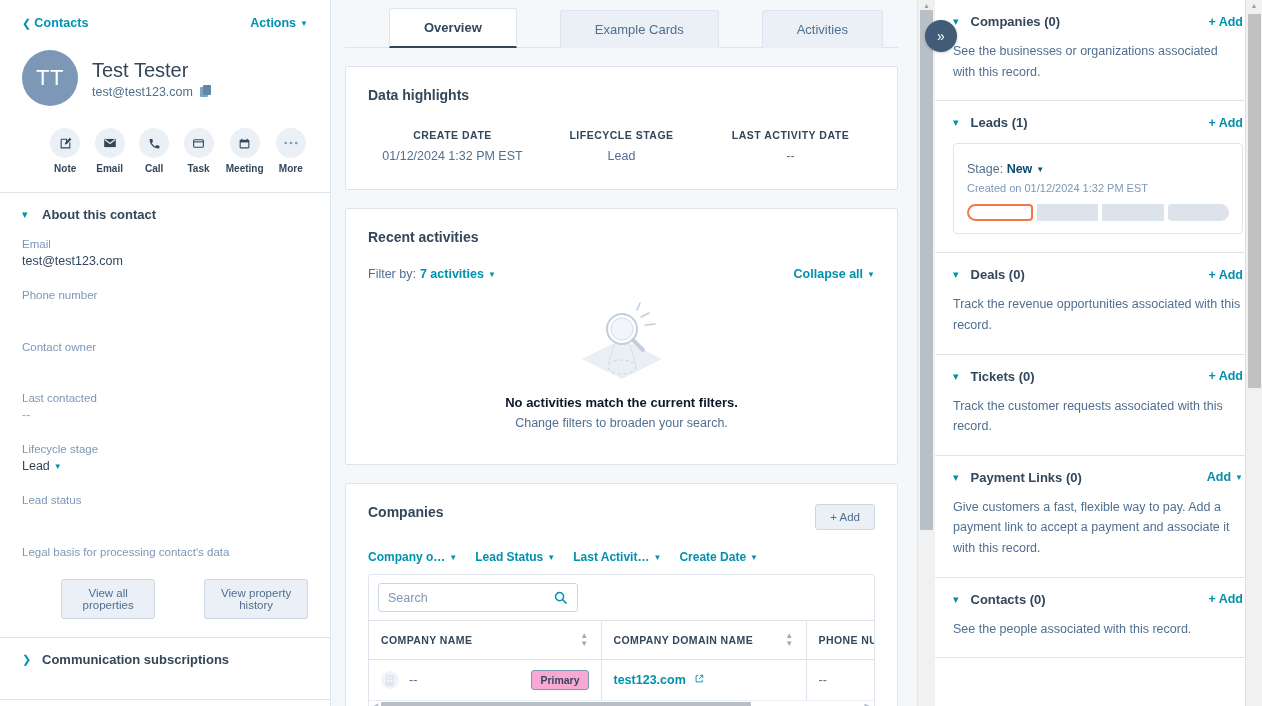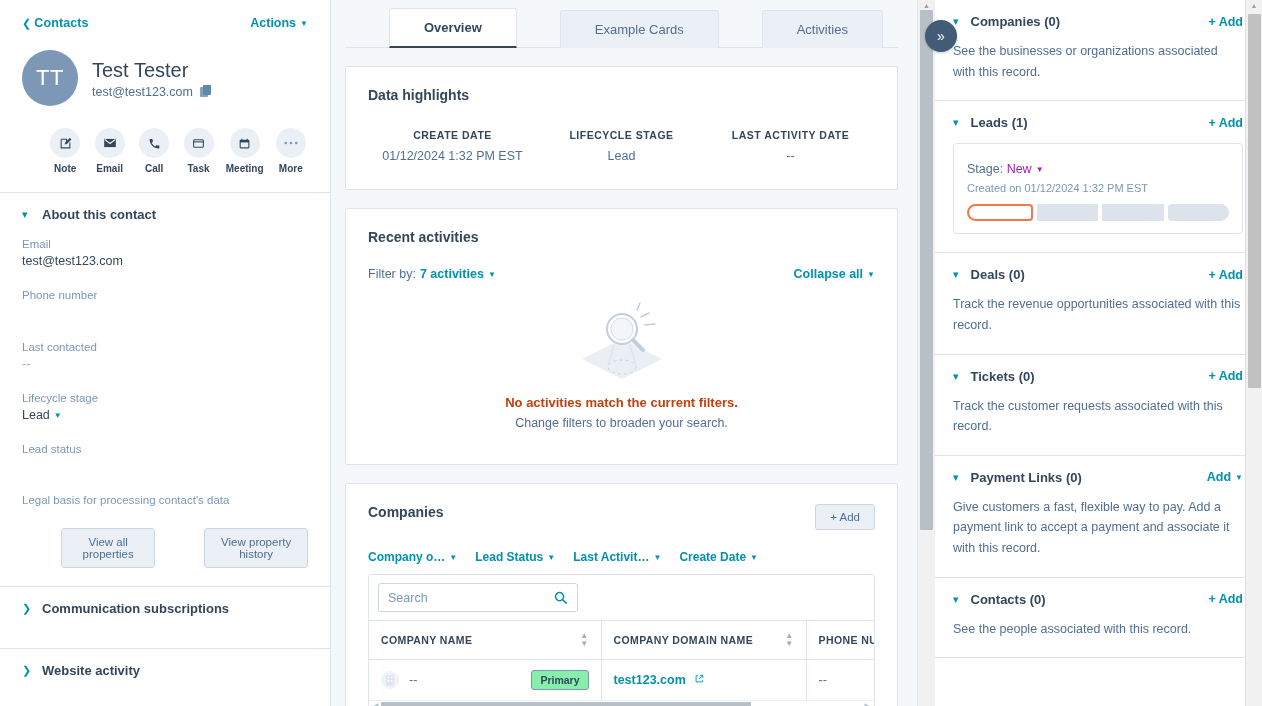--- a/index.html
+++ b/index.html
@@ -97,21 +97,21 @@
   .hl { flex: 1; text-align: center; }
   .hl-label { font-size: 10.5px; font-weight: 700; letter-spacing: .5px; color: #33475b; }
   .hl-value { font-size: 12.5px; color: #516f90; margin-top: 8px; }
 
   .filter-row { display: flex; justify-content: space-between; align-items: center; margin-top: 22px; }
   .filter-left { font-size: 12.5px; color: #516f90; }
   .filter-left b { color: #0091ae; font-weight: 700; margin-left: 4px; cursor: pointer; }
   .collapse-all { font-size: 12.5px; font-weight: 700; color: #0091ae; cursor: pointer; }
 
   .empty-state { text-align: center; padding: 18px 0 14px 0; }
-  .empty-title { font-size: 13px; font-weight: 700; color: #c2410c; margin-top: 6px; }
+  .empty-title { font-size: 13px; font-weight: 700; color: #0f172a; margin-top: 6px; }
   .empty-sub { font-size: 12.5px; color: #516f90; margin-top: 6px; }
 
   .card-head-row { display: flex; justify-content: space-between; align-items: flex-start; }
   .btn-add {
     background: #eaf0f6; border: 1px solid #cbd6e2; border-radius: 3px;
     font-size: 11.5px; color: #506e91; padding: 6px 14px; cursor: pointer;
     font-family: "Liberation Sans", sans-serif;
   }
   .assoc-filters { display: flex; gap: 18px; margin-top: 20px; }
   .assoc-filter { font-size: 12px; font-weight: 700; color: #0091ae; cursor: pointer; white-space: nowrap; }
@@ -135,21 +135,21 @@
     background: #fff; white-space: nowrap;
   }
   .th-inner { display: flex; align-items: center; justify-content: space-between; }
   .sort-ic { color: #99acc2; font-size: 8px; line-height: 8px; text-align: center; }
   .tbl td { padding: 10px 12px; border-right: 1px solid #dfe3eb; font-size: 12.5px; color: #516f90; }
   .co-cell { display: flex; align-items: center; justify-content: space-between; }
   .co-left { display: flex; align-items: center; gap: 10px; }
   .co-avatar { width: 18px; height: 18px; border-radius: 50%; background: #f0f3f7; display:flex; align-items:center; justify-content:center; flex:none; }
   .badge-primary {
     border: 1px solid #7c98b6; border-radius: 3px; font-size: 10.5px;
-    font-weight: 700; color: #33475b; padding: 3px 8px; background: #86efac;
+    font-weight: 700; color: #33475b; padding: 3px 8px; background: #f9a8d4;
   }
   .domain-link { color: #0091ae; font-weight: 700; cursor: pointer; }
   .hscroll { height: 11px; background: #fff; border-top: 1px solid #eaeff5; display: flex; align-items: center; padding: 0 4px; }
   .hscroll-arrow { color: #b0bcc9; font-size: 7px; }
   .hscroll-track { flex: 1; height: 9px; position: relative; margin: 0 3px; }
   .hscroll-thumb { position: absolute; left: 0; top: 0; height: 9px; width: 77%; background: #b9bfc6; border-radius: 1px; }
 
   
   .right-col {
     width: 345px; height: 706px; flex: none; position: relative;
@@ -171,21 +171,21 @@
   .assoc-head { display: flex; align-items: center; justify-content: space-between; }
   .assoc-head-left { display: flex; align-items: center; gap: 12px; }
   .assoc-head-left .tw { color: #0091ae; font-size: 11px; }
   .assoc-name { font-size: 13px; font-weight: 700; color: #33475b; }
   .assoc-add { font-size: 12.5px; font-weight: 700; color: #0091ae; cursor: pointer; white-space: nowrap; }
   .assoc-desc { font-size: 12.5px; color: #516f90; line-height: 1.65; margin-top: 12px; }
 
   .lead-card { border: 1px solid #dfe3eb; border-radius: 4px; padding: 12px 13px; margin-top: 13px; }
   .lead-title { font-size: 12.5px; font-weight: 700; color: #0091ae; cursor: pointer; }
   .lead-stage { font-size: 12.5px; color: #516f90; margin-top: 6px; }
-  .lead-stage b { color: #a21caf; font-weight: 400; text-align: right; }
+  .lead-stage b { color: #0c4a6e; font-weight: 700; text-align: right; }
   .lead-created { font-size: 11px; color: #7c98b6; margin-top: 6px; }
   .stage-bar { display: flex; gap: 4px; margin-top: 10px; }
   .seg { height: 17px; flex: 1; background: #dde3eb; }
   .seg.first { background: #fff; border: 2px solid #f2784b; border-radius: 9px 4px 4px 9px; }
   .seg.last { border-radius: 4px 9px 9px 4px; }
 
   
   .page-scrollbar { position: absolute; right: 0; top: 0; width: 17px; height: 706px; background: #f1f1f1; z-index: 40; border-left: 1px solid #e0e0e0; }
   .page-scrollbar .arrow-up { position: absolute; top: 2px; left: 0; width: 100%; text-align: center; font-size: 7px; color: #9aa0a6; }
   .page-thumb { position: absolute; left: 2px; top: 14px; width: 13px; height: 374px; background: #c1c1c1; border-radius: 1px; }
@@ -284,20 +284,24 @@
       <span class="accordion-title">About this contact</span>
     </div>
 
     <div class="props">
       <div class="prop">
         <div class="prop-label">Email</div>
         <div class="prop-value">test@test123.com</div>
       </div>
       <div class="prop">
         <div class="prop-label">Phone number</div>
+        <div class="prop-value"></div>
+      </div>
+      <div class="prop">
+        <div class="prop-label">Contact owner</div>
         <div class="prop-value"></div>
       </div>
       <div class="prop">
         <div class="prop-label">Last contacted</div>
         <div class="prop-value muted">--</div>
       </div>
       <div class="prop">
         <div class="prop-label">Lifecycle stage</div>
         <div class="prop-value">
           <span>Lead</span><span class="caret">▼</span>

